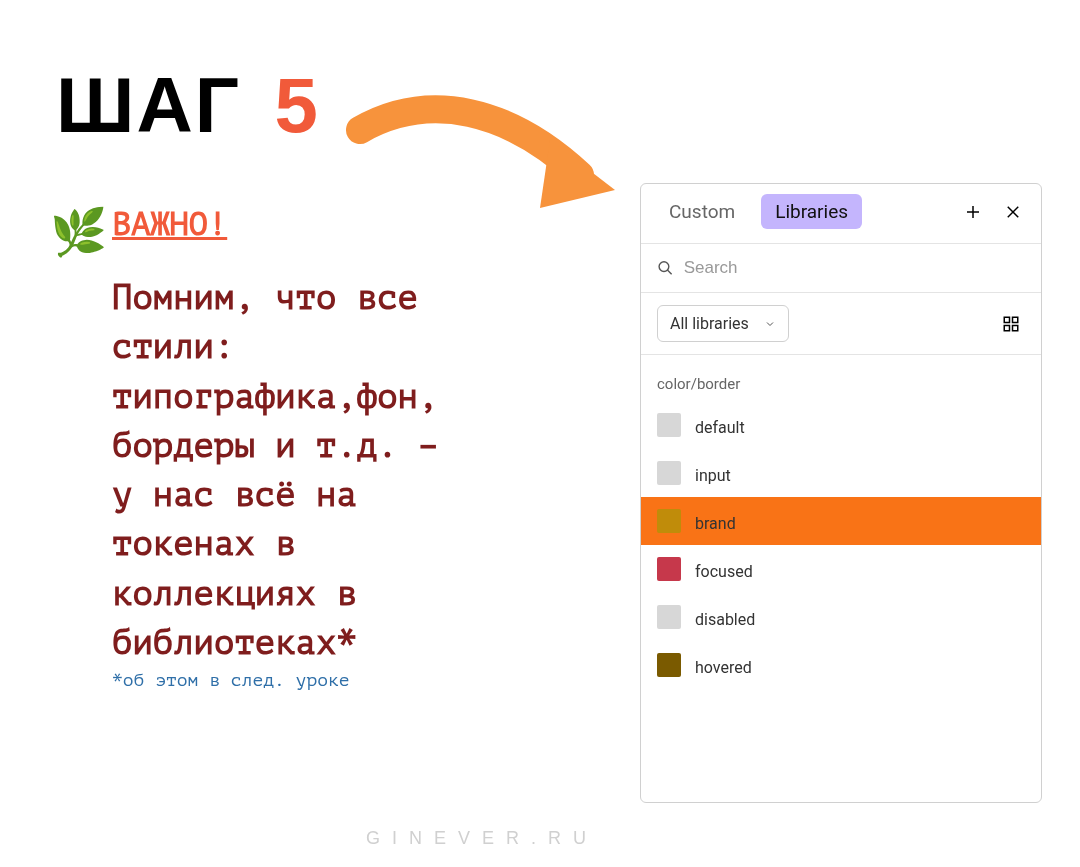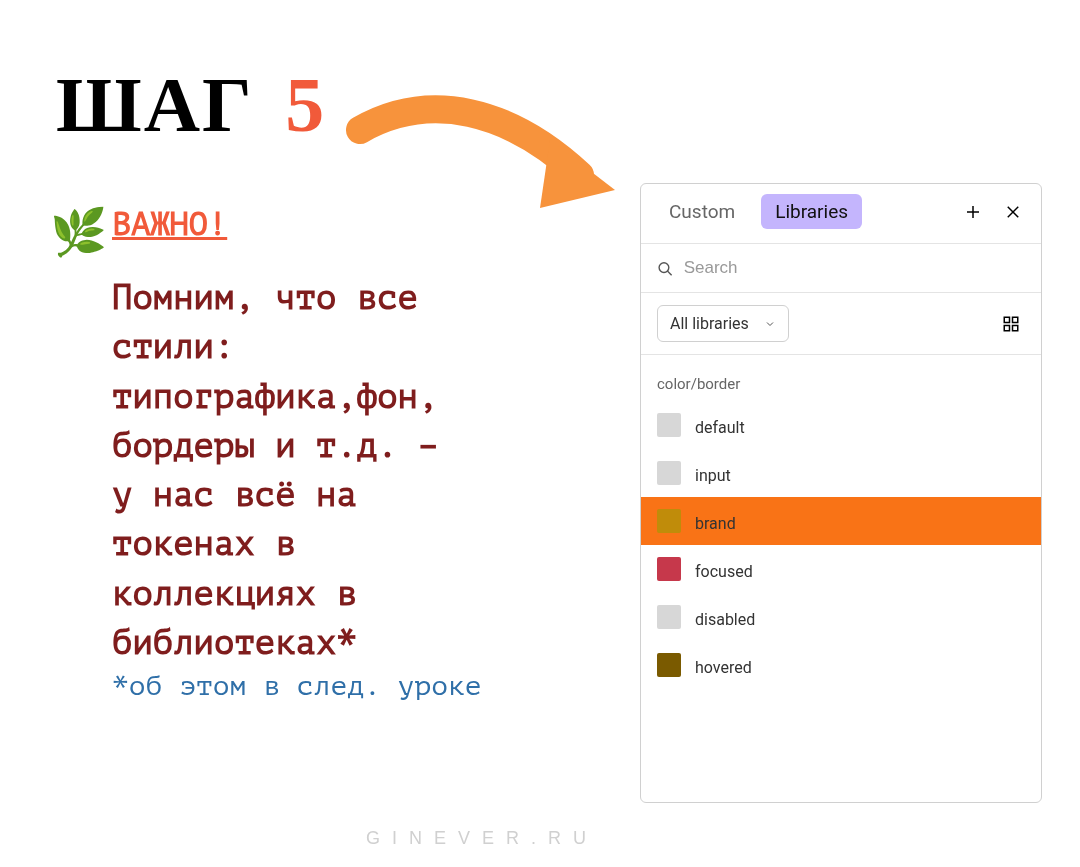--- a/index.html
+++ b/index.html
@@ -1,35 +1,35 @@
 <!DOCTYPE html>
 <html><head>
 <meta charset="utf-8">
 <style>
   * { box-sizing: border-box; margin: 0; padding: 0; }
   html, body { width: 1080px; height: 867px; background: #fff; font-family: -apple-system, BlinkMacSystemFont, "Segoe UI", Roboto, sans-serif; }
   .slide { position: relative; width: 1080px; height: 867px; }
-  .heading { position: absolute; top: 60px; left: 56px; font-family: Liberation Serif, serif; font-weight: 900; font-size: 78px; letter-spacing: 2px; text-align: center; }
+  .heading { position: absolute; top: 60px; left: 56px; font-family: Liberation Sans, sans-serif; font-weight: 900; font-size: 78px; letter-spacing: 2px; text-align: center; }
   .heading .step-num { color: #f15a3a; margin-left: 10px; }
   .leaf-icon { position: absolute; top: 205px; left: 50px; font-size: 46px; }
   .important { position: absolute; top: 207px; left: 112px; font-family: "PT Mono","Courier New",monospace; font-weight: 700; font-size: 32px; color: #f15a3a; text-decoration: underline; }
   .body-text { position: absolute; top: 274px; left: 112px; width: 500px; font-family: "PT Mono","Courier New",monospace; font-weight: 700; font-size: 34px; line-height: 1.45; color: #7f1d1d; white-space: pre-wrap; }
-  .note { position: absolute; top: 670px; left: 112px; font-family: "PT Mono","Courier New",monospace; font-size: 28px; color: #2f6fa8; }
+  .note { position: absolute; top: 670px; left: 112px; font-family: "PT Mono","Courier New",monospace; font-size: 18px; color: #2f6fa8; }
   .watermark { position: absolute; bottom: 18px; left: 0; width: 964px; text-align: center; font-family: "Arial", sans-serif; letter-spacing: 12px; font-size: 18px; color: #d0d0d0; }
   .arrow { position: absolute; top: 80px; left: 330px; }
 
   
   .panel { position: absolute; top: 183px; left: 640px; width: 402px; height: 620px; border: 1px solid #d0d0d0; border-radius: 6px; background: #fff; font-family: -apple-system, BlinkMacSystemFont, "Segoe UI", Roboto, sans-serif; font-size: 15px; color: #333; display: flex; flex-direction: column; }
   .panel-header { display: flex; align-items: center; padding: 10px 14px; gap: 12px; }
   .tab { padding: 6px 14px; border-radius: 6px; font-size: 19px; cursor: pointer; color:#666; }
   .tab.active { background: #c4b5fd; color: #111; font-weight: 400; }
   .spacer { flex: 1; }
   .icon-btn { width: 28px; height: 28px; display: flex; align-items: center; justify-content: center; cursor: pointer; color: #000; }
   .icon-btn svg { width: 18px; height: 18px; stroke: currentColor; fill: none; stroke-width: 2; }
-  .panel-search { display: flex; align-items: flex-end; gap: 10px; padding: 14px 16px; border-top: 1px solid #e4e4e4; border-bottom: 1px solid #e4e4e4; margin-top: 4px;}
+  .panel-search { display: flex; align-items: center; gap: 10px; padding: 14px 16px; border-top: 1px solid #e4e4e4; border-bottom: 1px solid #e4e4e4; margin-top: 4px;}
   .panel-search input { border: none; outline: none; font-size: 17px; width: 100%; color: #333; }
   .panel-search input::placeholder { color: #999; }
   .panel-filter { display: flex; align-items: center; padding: 12px 16px; border-bottom: 1px solid #e4e4e4; }
   .dropdown { border: 1px solid #d0d0d0; border-radius: 6px; padding: 8px 12px; font-size: 16px; display: flex; align-items: center; gap: 15px; cursor: pointer; }
   .grid-icon { margin-left: auto; cursor: pointer; }
   .group-title { padding: 20px 16px 8px 16px; font-size: 15px; color: #666; }
   .item { display: flex; align-items: flex-end; gap: 14px; padding: 12px 16px; font-size: 16px; cursor: pointer; }
   .item.selected { background: #f97316; }
   .swatch { width: 24px; height: 24px; border-radius: 2px; }
   .sw-default { background: #d7d7d7; }

